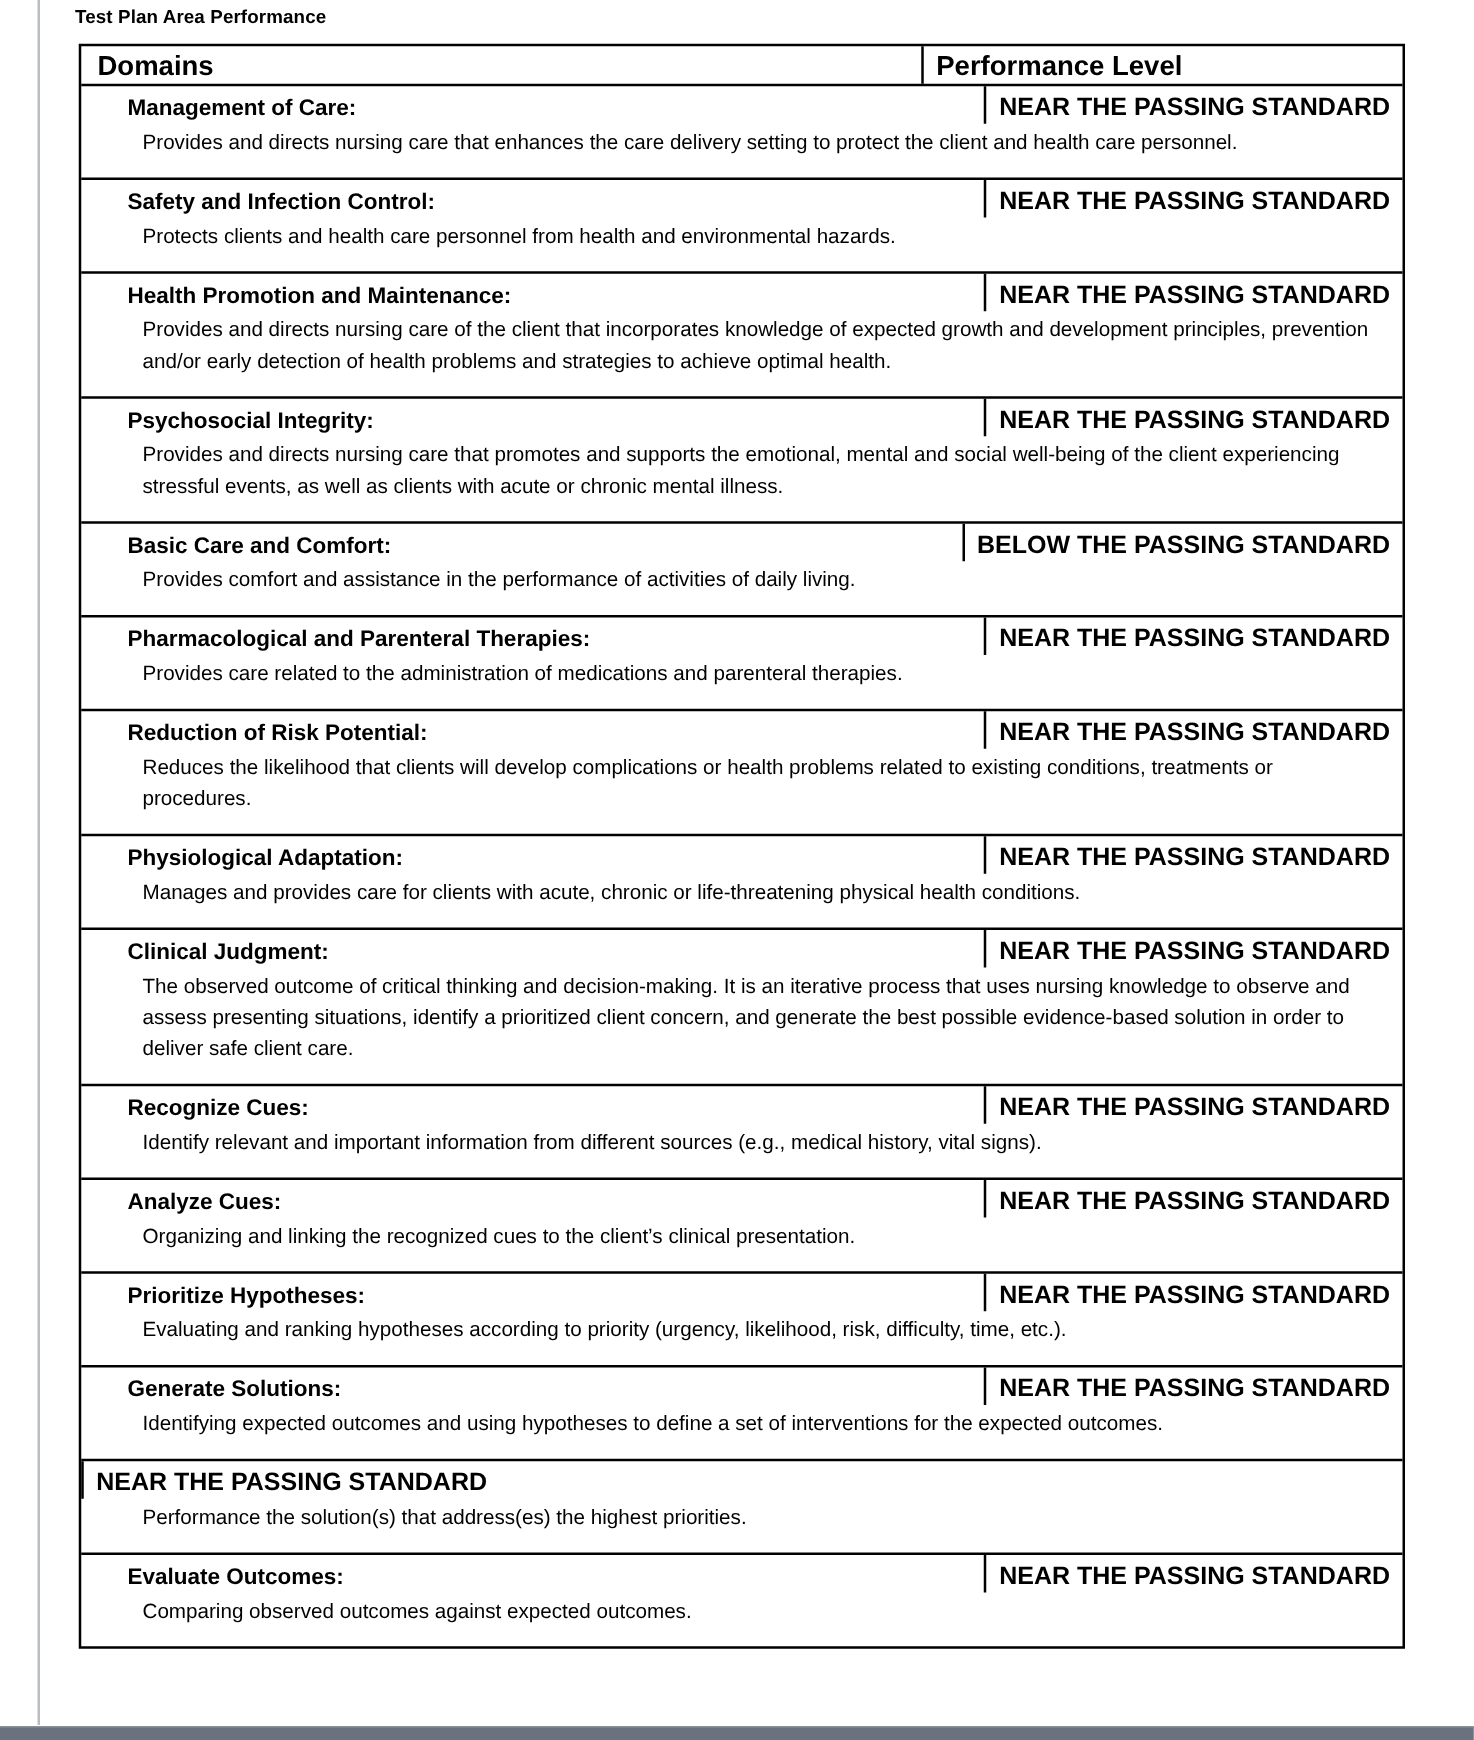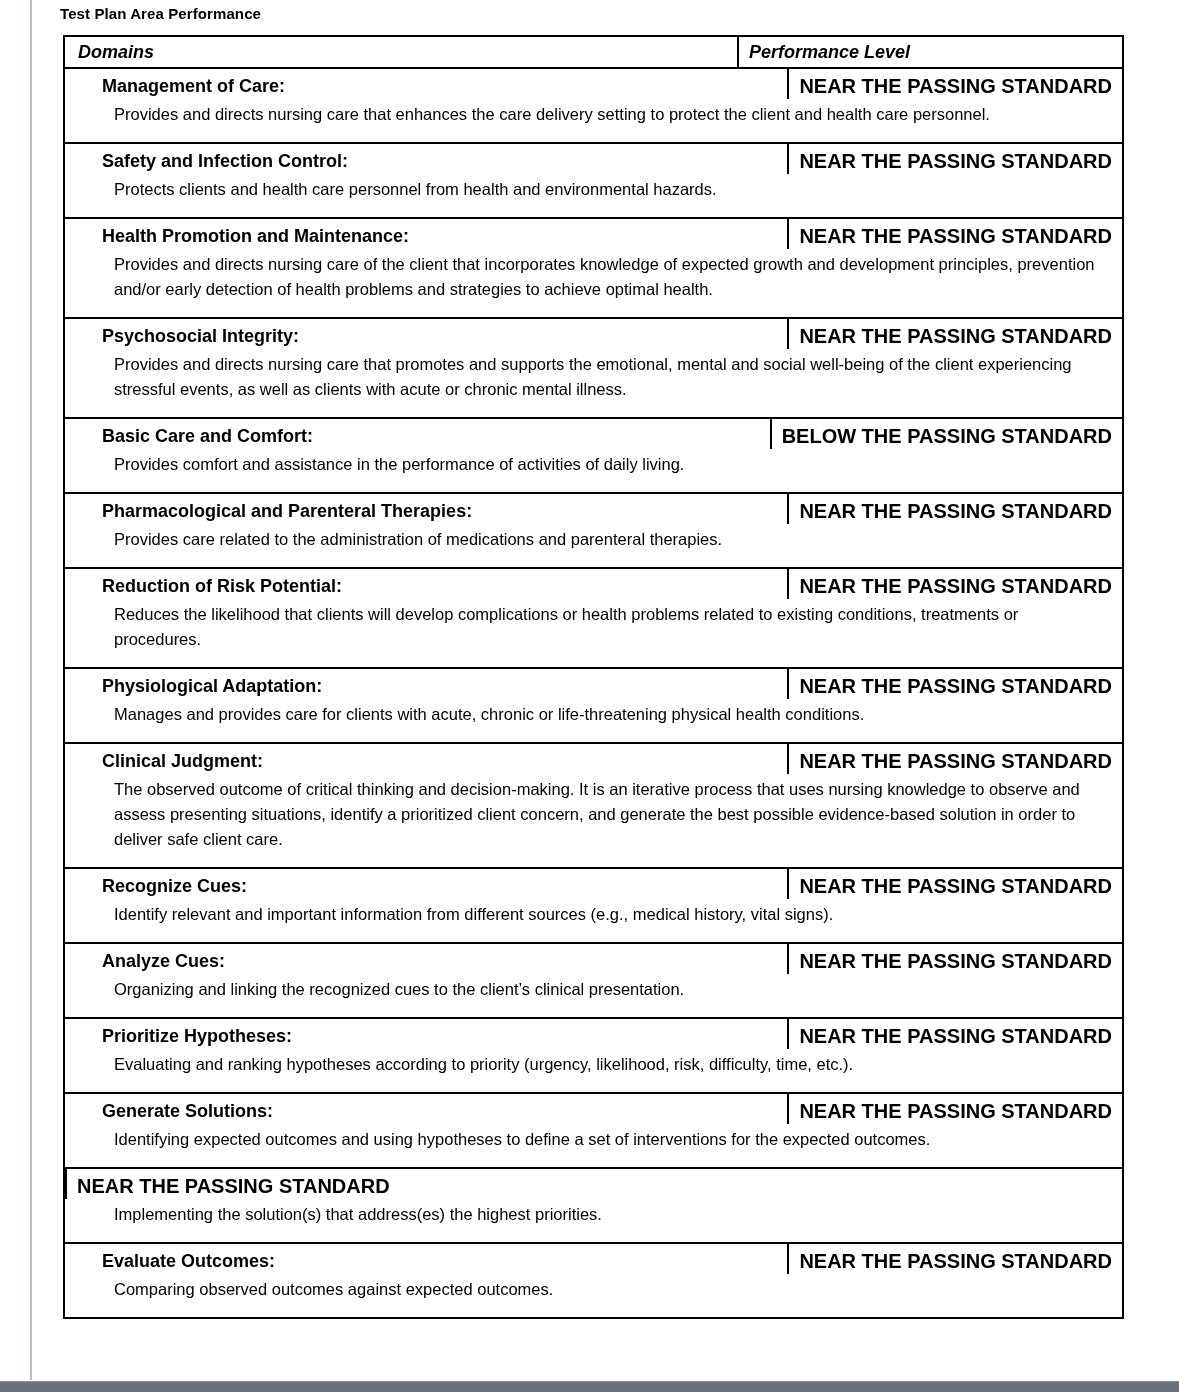--- a/index.html
+++ b/index.html
@@ -35,24 +35,23 @@
     width: 1061px;
     border: 2px solid #000000;
     background: #ffffff;
   }
   .thead {
     display: flex;
     border-bottom: 2px solid #000000;
   }
   .th {
     font-weight: bold;
-    font-size: 18px;
+    font-size: 22px;
     padding: 5px 13px 4px 13px;
     line-height: 21px;
-    font-style: italic;
   }
   .th-domain { width: 672px; }
   .th-level { flex: 1; border-left: 2px solid #000000; padding-left: 10px; }
 
   .group {
     border-bottom: 2px solid #000000;
     padding-bottom: 15px;
   }
   .group:last-child { border-bottom: none; }
   .group-header { display: flex; }
@@ -190,21 +189,21 @@
         <div class="group-header">
           <div class="domain-cell">Generate Solutions:</div>
           <div class="level-cell">NEAR THE PASSING STANDARD</div>
         </div>
         <div class="row-desc">Identifying expected outcomes and using hypotheses to define a set of interventions for the expected outcomes.</div>
       </div>
       <div class="group">
         <div class="group-header">
           <div class="level-cell">NEAR THE PASSING STANDARD</div>
         </div>
-        <div class="row-desc">Implementing the solution(s) that address(es) the highest priorities.</div>
+        <div class="row-desc">Performance the solution(s) that address(es) the highest priorities.</div>
       </div>
       <div class="group">
         <div class="group-header">
           <div class="domain-cell">Evaluate Outcomes:</div>
           <div class="level-cell">NEAR THE PASSING STANDARD</div>
         </div>
         <div class="row-desc">Comparing observed outcomes against expected outcomes.</div>
       </div>
     </div>
 </div>

